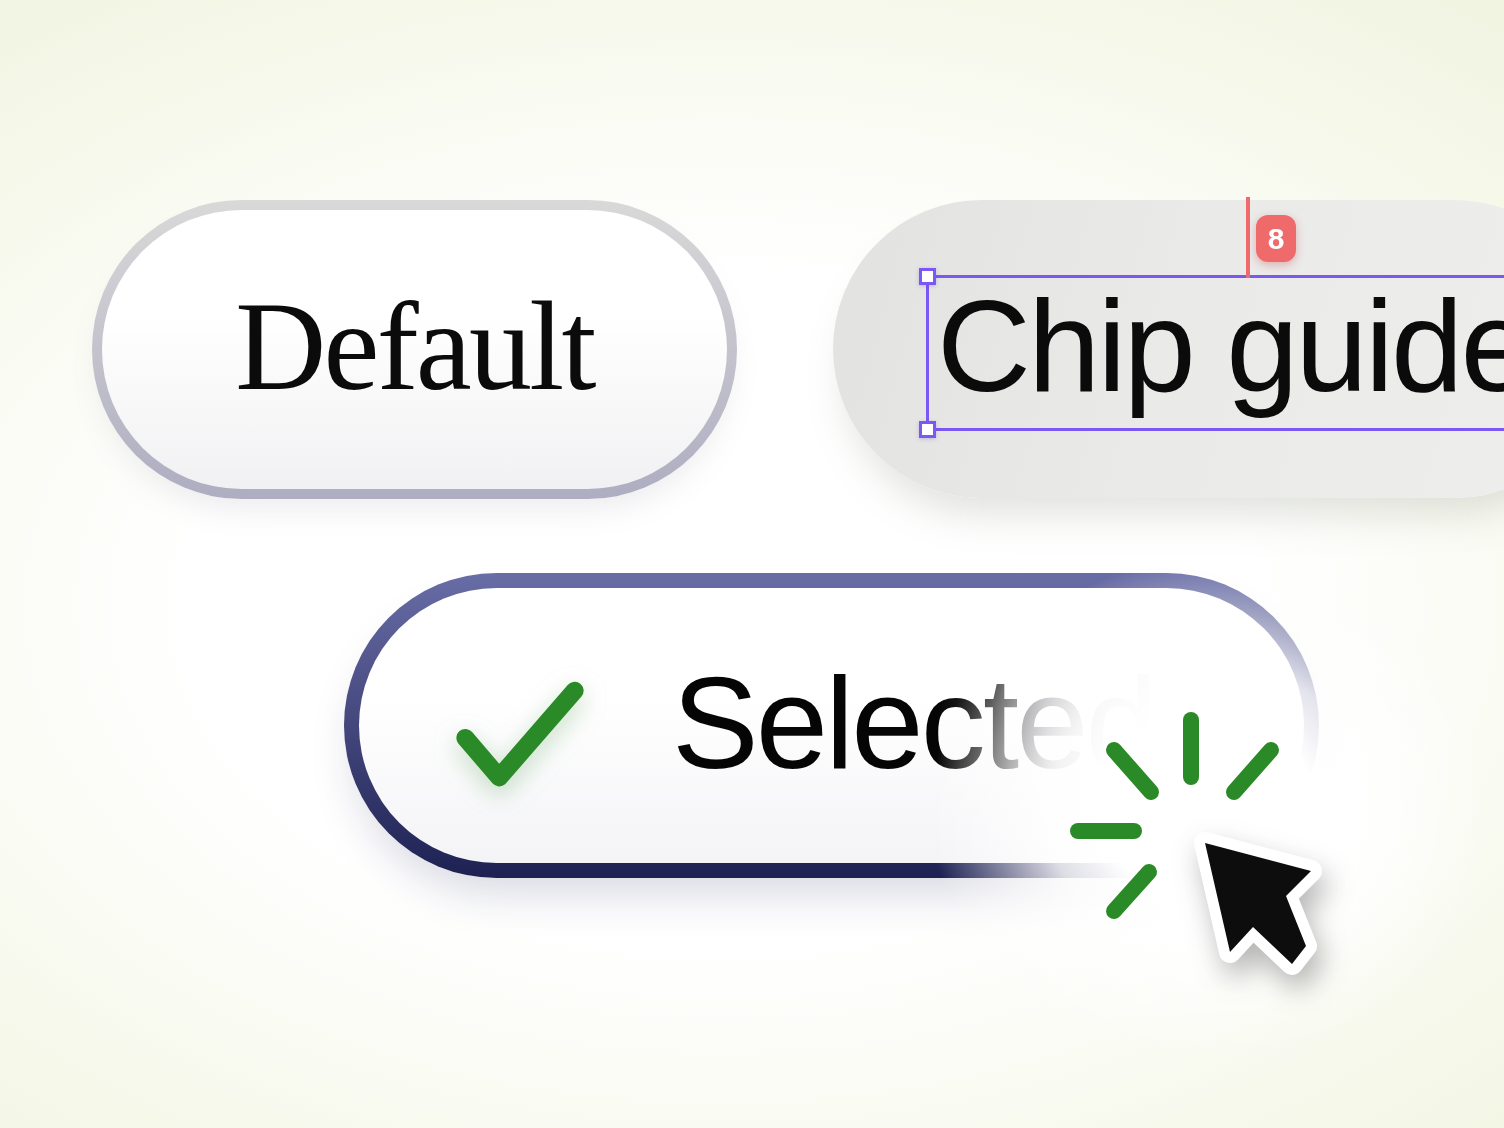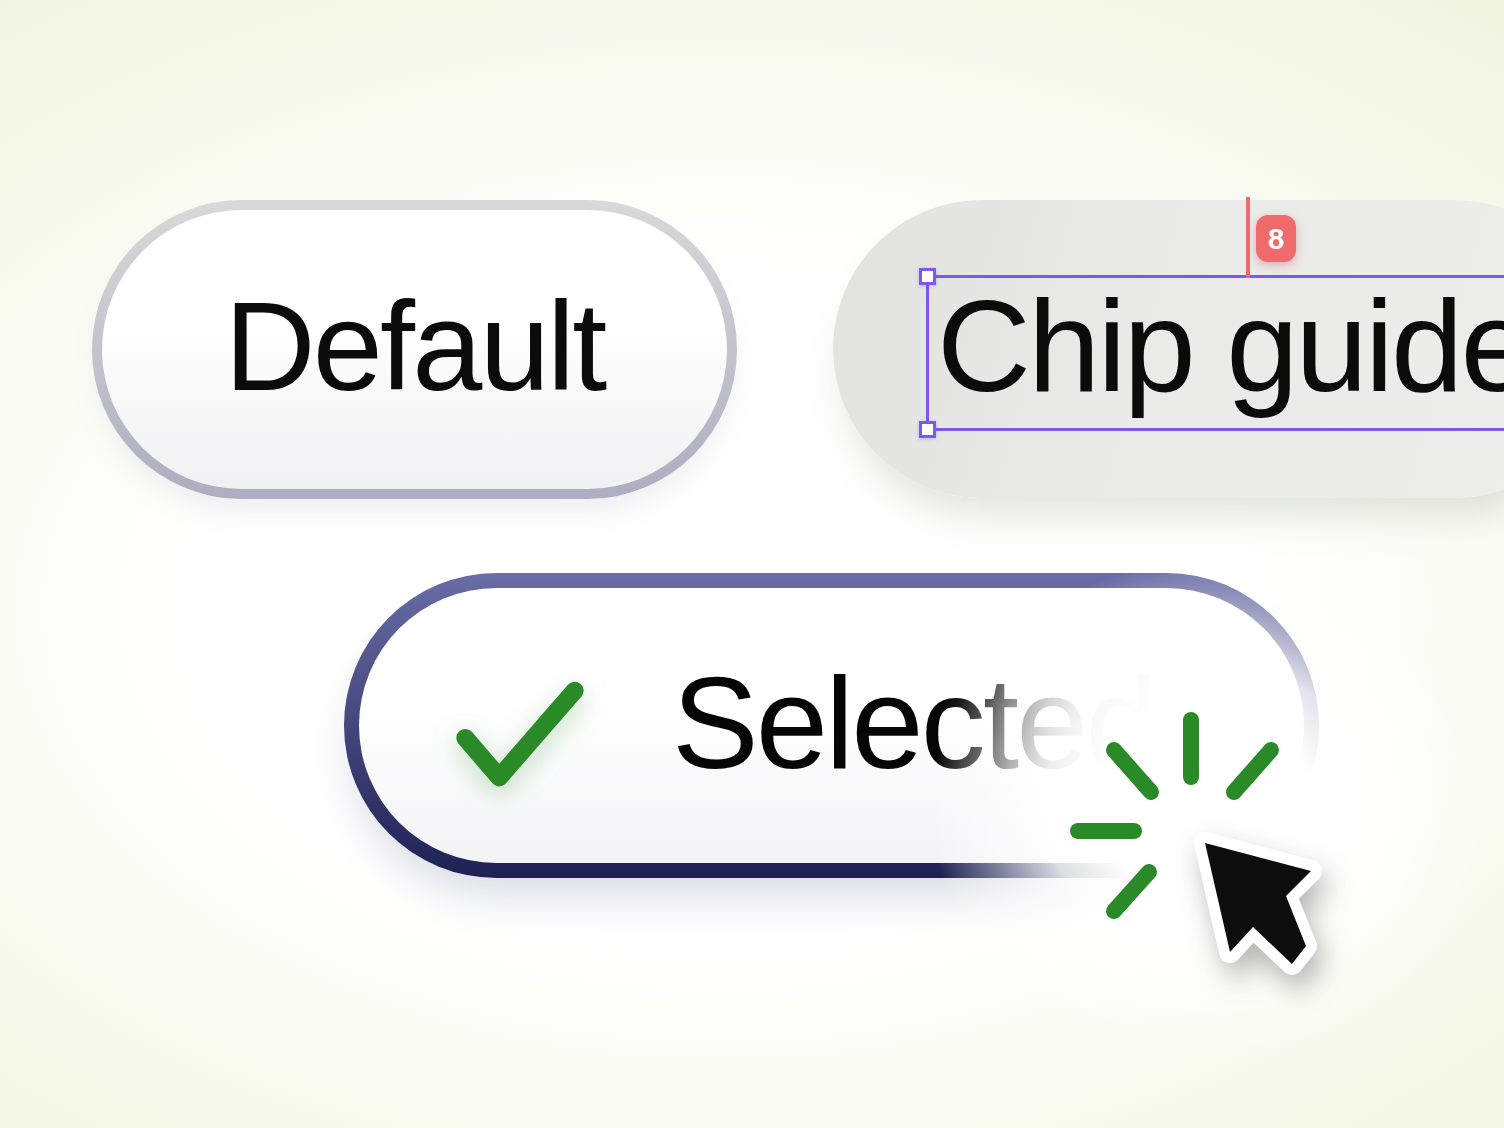--- a/index.html
+++ b/index.html
@@ -29,20 +29,21 @@
   
   .chip-default{
     left:92px;top:200px;width:645px;height:299px;
     border-radius:150px;
     border:10px solid transparent;
     background:
       linear-gradient(180deg,#ffffff 38%,#f1f1f3 100%) padding-box,
       linear-gradient(180deg,var(--default-border-top) 0%,var(--default-border-bottom) 100%) border-box;
     box-shadow:0 18px 30px -8px rgba(120,122,140,0.14);
     justify-content:center;
+    font-family:Liberation Serif, serif;
   }
   .chip-default .chip-label{font-size:126px;}
 
   
   .chip-guide{
     left:833px;top:200px;width:770px;height:298px;
     border-radius:149px;
     background:linear-gradient(105deg,#e2e2e1 0%,#eaeae9 45%,#eeeeec 100%);
     box-shadow:0 28px 42px -14px rgba(110,115,95,0.22);
   }

